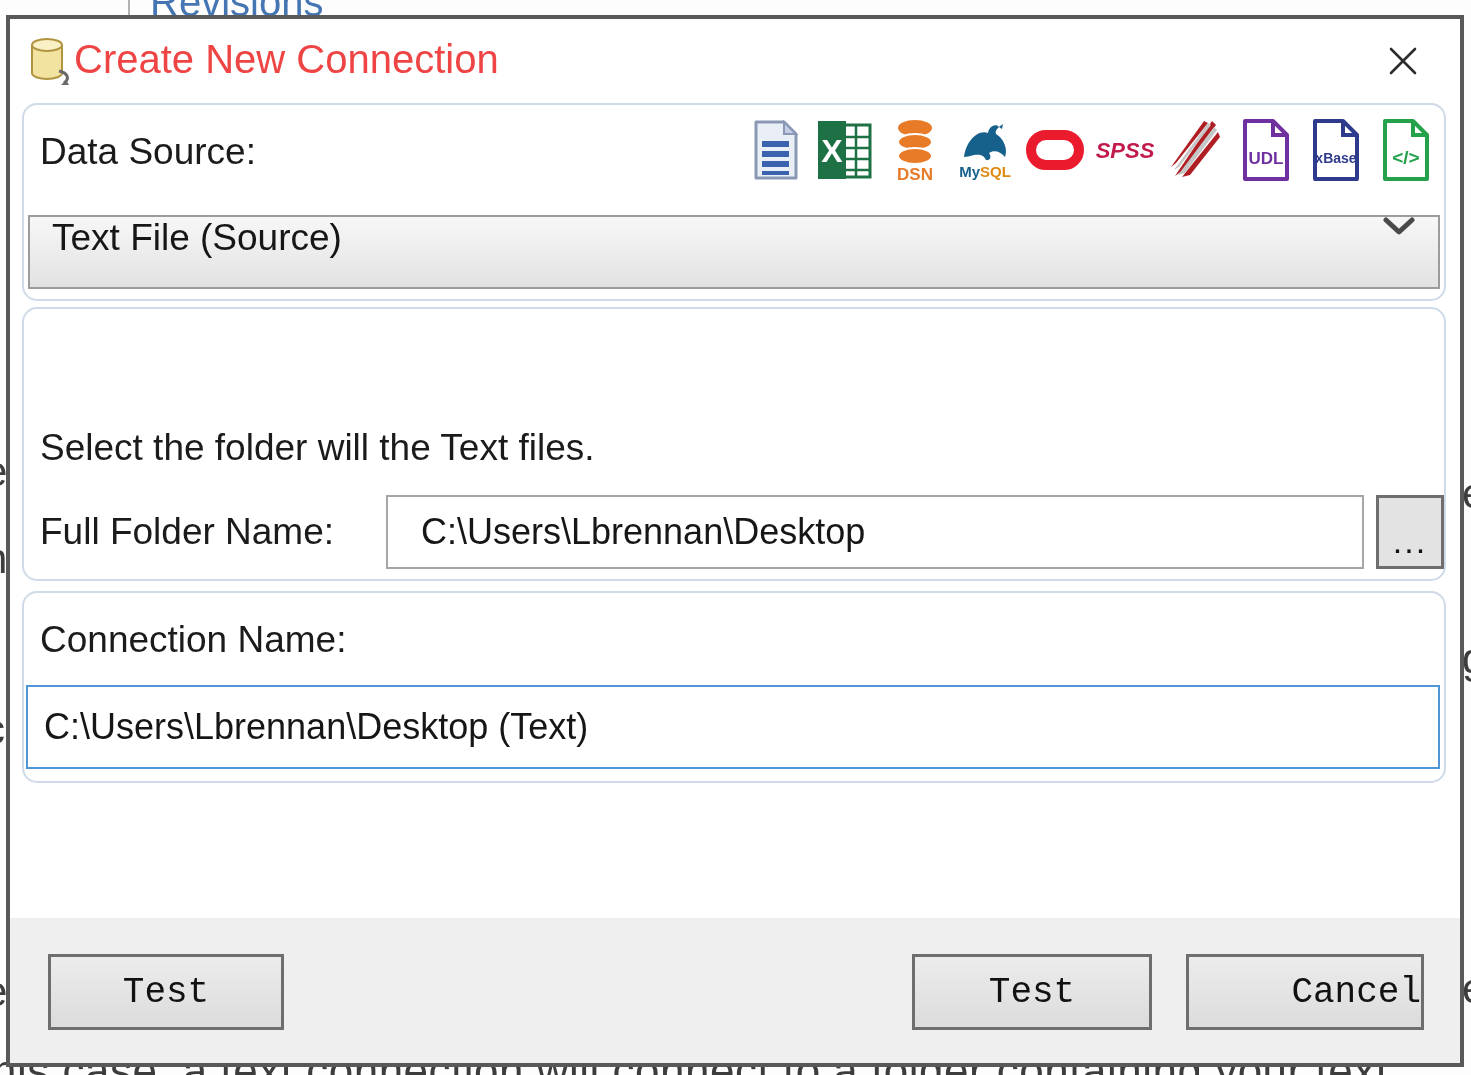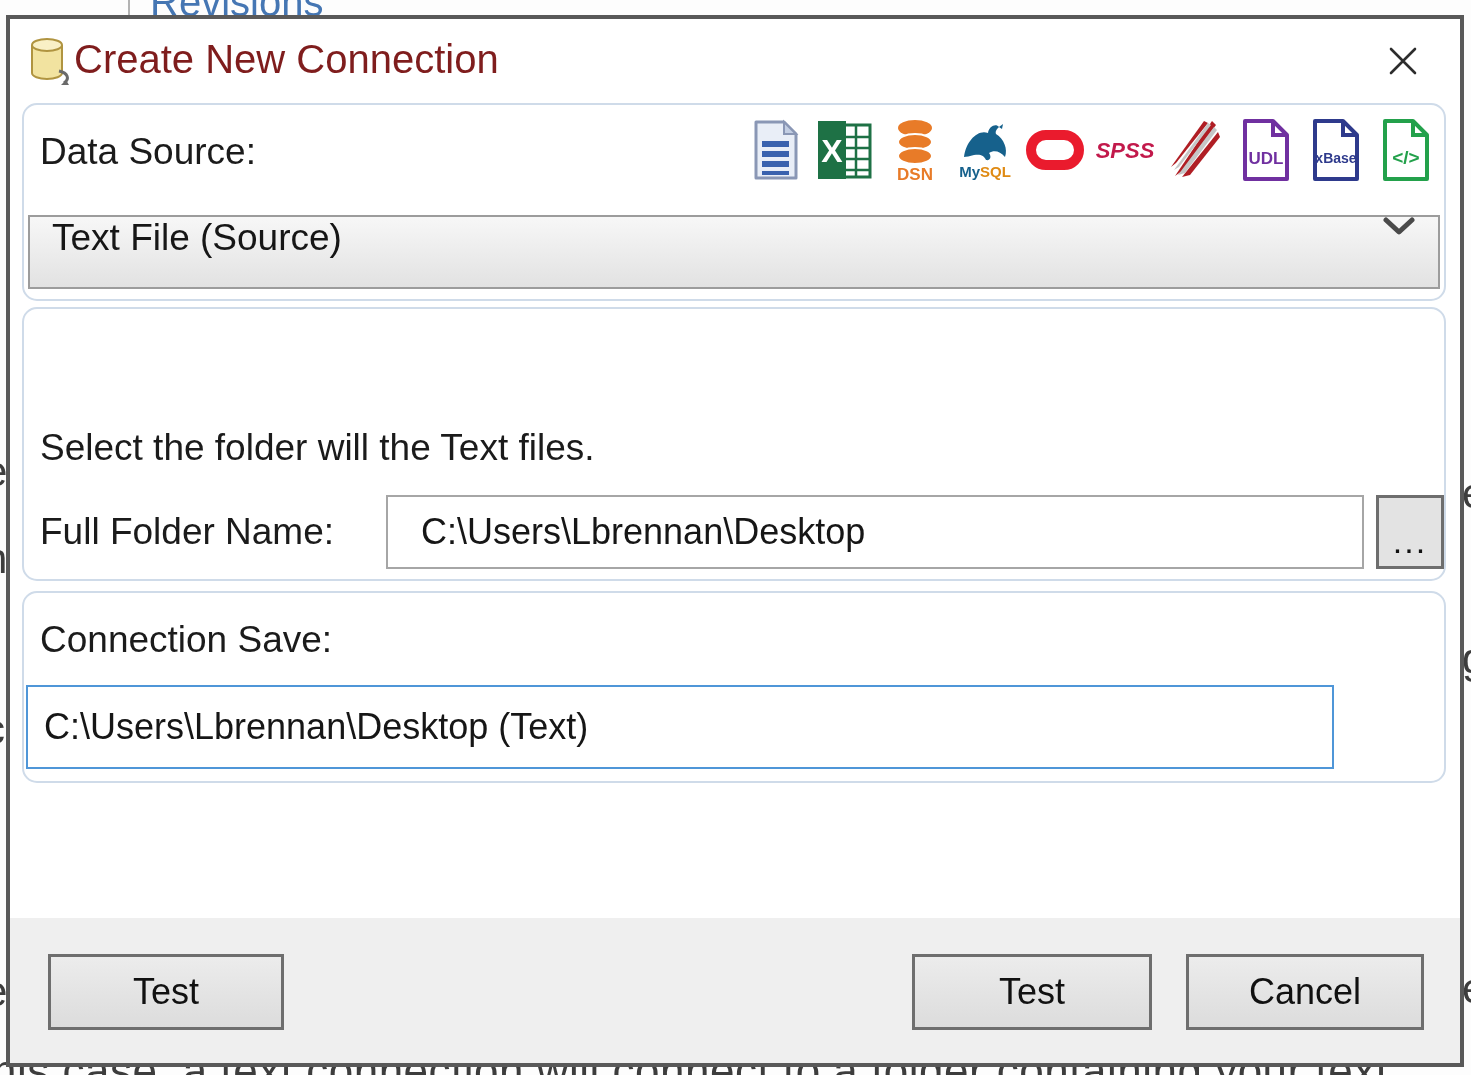--- a/index.html
+++ b/index.html
@@ -13,21 +13,21 @@
   .bg-heading { left:150px; top:-20px; font-size:40px; color:#4576b3; }
   .bg-vline { position:absolute; z-index:0; left:128px; top:0; width:2px; height:16px; background:#b3b3b3; }
   .bg-bottom { left:-8px; top:1046px; font-size:44px; letter-spacing:.5px; }
   .edge-letter { font-size:42px; width:26px; }
   
   .dialog {
     position:absolute; z-index:2; left:6px; top:15px; width:1458px; height:1052px;
     background:#ffffff; border:4px solid #595959;
   }
   .titlebar-icon { position:absolute; left:16px; top:16px; }
-  .dialog-title { position:absolute; left:64px; top:18px; font-size:40px; color:#7f1d1d; }
+  .dialog-title { position:absolute; left:64px; top:18px; font-size:40px; color:#ef4444; }
   .close-btn { position:absolute; left:1373px; top:22px; width:40px; height:40px;
     background:none; border:none; cursor:pointer; display:flex; align-items:center; justify-content:center; }
   .group { position:absolute; left:12px; width:1424px; border:2px solid #cfdbe9; border-radius:15px; background:#ffffff; }
   .group1 { top:84px;  height:198px; }
   .group2 { top:288px; height:274px; }
   .group3 { top:572px; height:192px; }
   .lbl { position:absolute; font-size:37px; color:#1b1b1b; white-space:nowrap; }
   .ds-label { left:16px; top:26px; }
   .icon-row { position:absolute; right:10px; top:12px; display:flex; gap:12px; align-items:center; }
   .ds-icon { width:58px; height:66px; background:none; border:none; padding:0; cursor:pointer; }
@@ -44,30 +44,30 @@
     position:absolute; font-size:36px; color:#161616; padding:0 16px;
     font-family:"Liberation Sans","DejaVu Sans",sans-serif; outline:none; background:#ffffff;
   }
   .folder-input { left:362px; top:186px; width:978px; height:74px; border:2px solid #a6a6a6;padding-left:33px; }
   .browse-btn {
     position:absolute; left:1352px; top:186px; width:68px; height:74px;
     border:3px solid #6e6e6e; background:#e3e3e3; cursor:pointer;
     font-size:34px; color:#111; line-height:86px; letter-spacing:2px;
   }
   .name-lbl { left:16px; top:26px; }
-  .name-input { left:2px; top:92px; width:1308px; height:84px; border:2px solid #4f96d8; }
+  .name-input { left:2px; top:92px; width:1414px; height:84px; border:2px solid #4f96d8; }
   .footer { position:absolute; left:0; top:899px; width:1450px; height:145px; background:#efefef; }
   .btn {
     position:absolute; top:36px; height:76px; border:3px solid #6e6e6e;
     background:linear-gradient(#ececec,#dcdcdc); font-size:36px; color:#111;
-    font-family:Liberation Sans, sans-serif; cursor:pointer;
+    font-family:Liberation Mono, monospace; cursor:pointer;
   }
   .btn-test { left:38px; width:236px; }
   .btn-save { left:902px; width:240px; }
-  .btn-cancel { left:1176px; width:238px; }
+  .btn-cancel { left:1176px; width:238px;text-align:right; }
   svg text { font-family:"Liberation Sans","DejaVu Sans",sans-serif; }
 </style>
 </head>
 <body>
 
 <div class="stage">
 
   <div class="bg-vline"></div>
   <div class="bg-frag bg-heading">Revisions</div>
   <div class="bg-frag bg-bottom">his case, a text connection will connect to a folder containing your text</div>
@@ -189,21 +189,21 @@
     </div>
 
     <div class="group group2">
       <div class="lbl instruction-lbl">Select the folder will the Text files.</div>
       <div class="lbl folder-lbl">Full Folder Name:</div>
       <input class="text-input folder-input" type="text" value="C:\Users\Lbrennan\Desktop" style="">
       <button class="browse-btn">...</button>
     </div>
 
     <div class="group group3">
-      <div class="lbl name-lbl">Connection Save:</div>
+      <div class="lbl name-lbl">Connection Name:</div>
       <input class="text-input name-input" type="text" value="C:\Users\Lbrennan\Desktop (Text)" style="">
     </div>
 
     <div class="footer">
       <button class="btn btn-test">Test</button>
       <button class="btn btn-save">Test</button>
       <button class="btn btn-cancel">Cancel</button>
     </div>
 
   </div>

